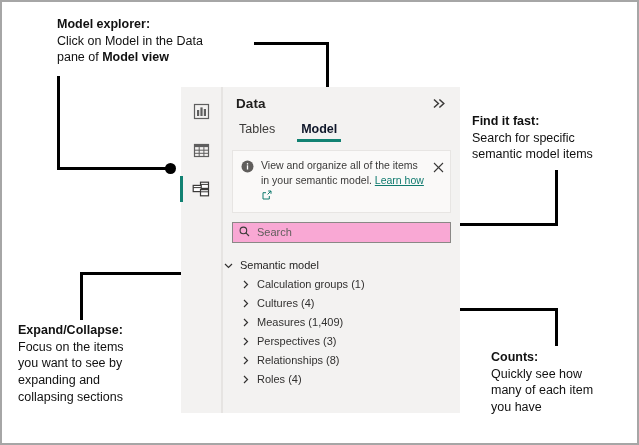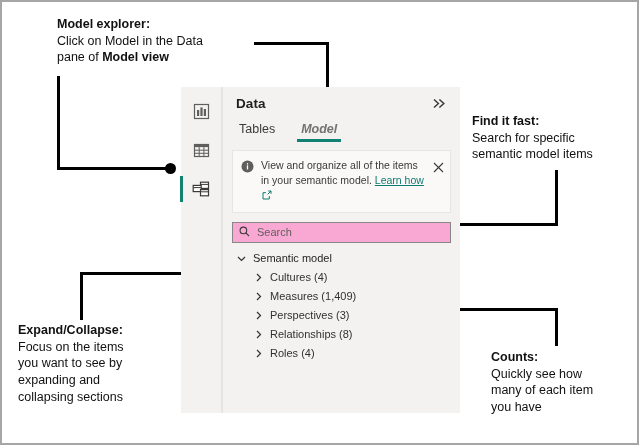--- a/index.html
+++ b/index.html
@@ -68,21 +68,21 @@
     padding:9px 13px 0 13px;
   }
   #pane-title { font-size:13.5px; font-weight:bold; color:#201f1e; letter-spacing:.1px;}
   #collapse-btn { cursor:pointer; display:flex; align-items:center; }
 
   #tabs { display:flex; gap:22px; padding:9px 0 0 14px; }
   .tab {
     font-size:12.5px; color:#3b3a39; padding:2px 2px 6px 2px;
     position:relative; cursor:pointer;
   }
-  .tab.active { font-weight:bold; color:#737373;font-style:italic; }
+  .tab.active { font-weight:bold; color:#0f172a; }
   .tab.active::after{
     content:""; position:absolute; left:-2px; right:-2px; bottom:0;
     height:3px; background:#118172;
   }
 
   #banner {
     margin:8px 9px 0 9px;
     background:#faf9f8;
     border:1px solid #e7e5e3;
     display:flex; align-items:flex-start;
@@ -106,21 +106,21 @@
     display:flex; align-items:center;
     padding:0 6px; gap:5px;
   }
   #searchbox input {
     border:none; outline:none; background:transparent;
     font-family:"Liberation Sans", sans-serif;
     font-size:11px; color:#605e5c; width:100%;
   }
   #searchbox input::placeholder { color:#605e5c; }
 
-  #tree { margin-top:6px; padding-left:13px; }
+  #tree { margin-top:13px; padding-left:0; }
   .tnode {
     display:flex; align-items:center; gap:6px;
     font-size:11px; color:#323130;
     height:19px; cursor:pointer;
   }
   .tnode.root { font-size:11px; color:#201f1e; }
   .tnode.child { padding-left:17px; }
   .chev { display:flex; width:11px; justify-content:center; }
 </style>
 </head>
@@ -267,20 +267,28 @@
 
         <div class="tnode root">
           <span class="chev">
             <svg width="9" height="9" viewBox="0 0 9 9">
                 <polyline points="1,3 4.5,6.5 8,3" fill="none" stroke="#323130" stroke-width="1.2"></polyline>
               </svg>
           </span>
           <span>Semantic model</span>
         </div>
 
+        <div class="tnode child">
+          <span class="chev">
+            <svg width="9" height="9" viewBox="0 0 9 9">
+                <polyline points="3,1 6.5,4.5 3,8" fill="none" stroke="#323130" stroke-width="1.2"></polyline>
+              </svg>
+          </span>
+          <span>Calculation groups (1)</span>
+        </div>
 
         <div class="tnode child">
           <span class="chev">
             <svg width="9" height="9" viewBox="0 0 9 9">
                 <polyline points="3,1 6.5,4.5 3,8" fill="none" stroke="#323130" stroke-width="1.2"></polyline>
               </svg>
           </span>
           <span>Cultures (4)</span>
         </div>
 

